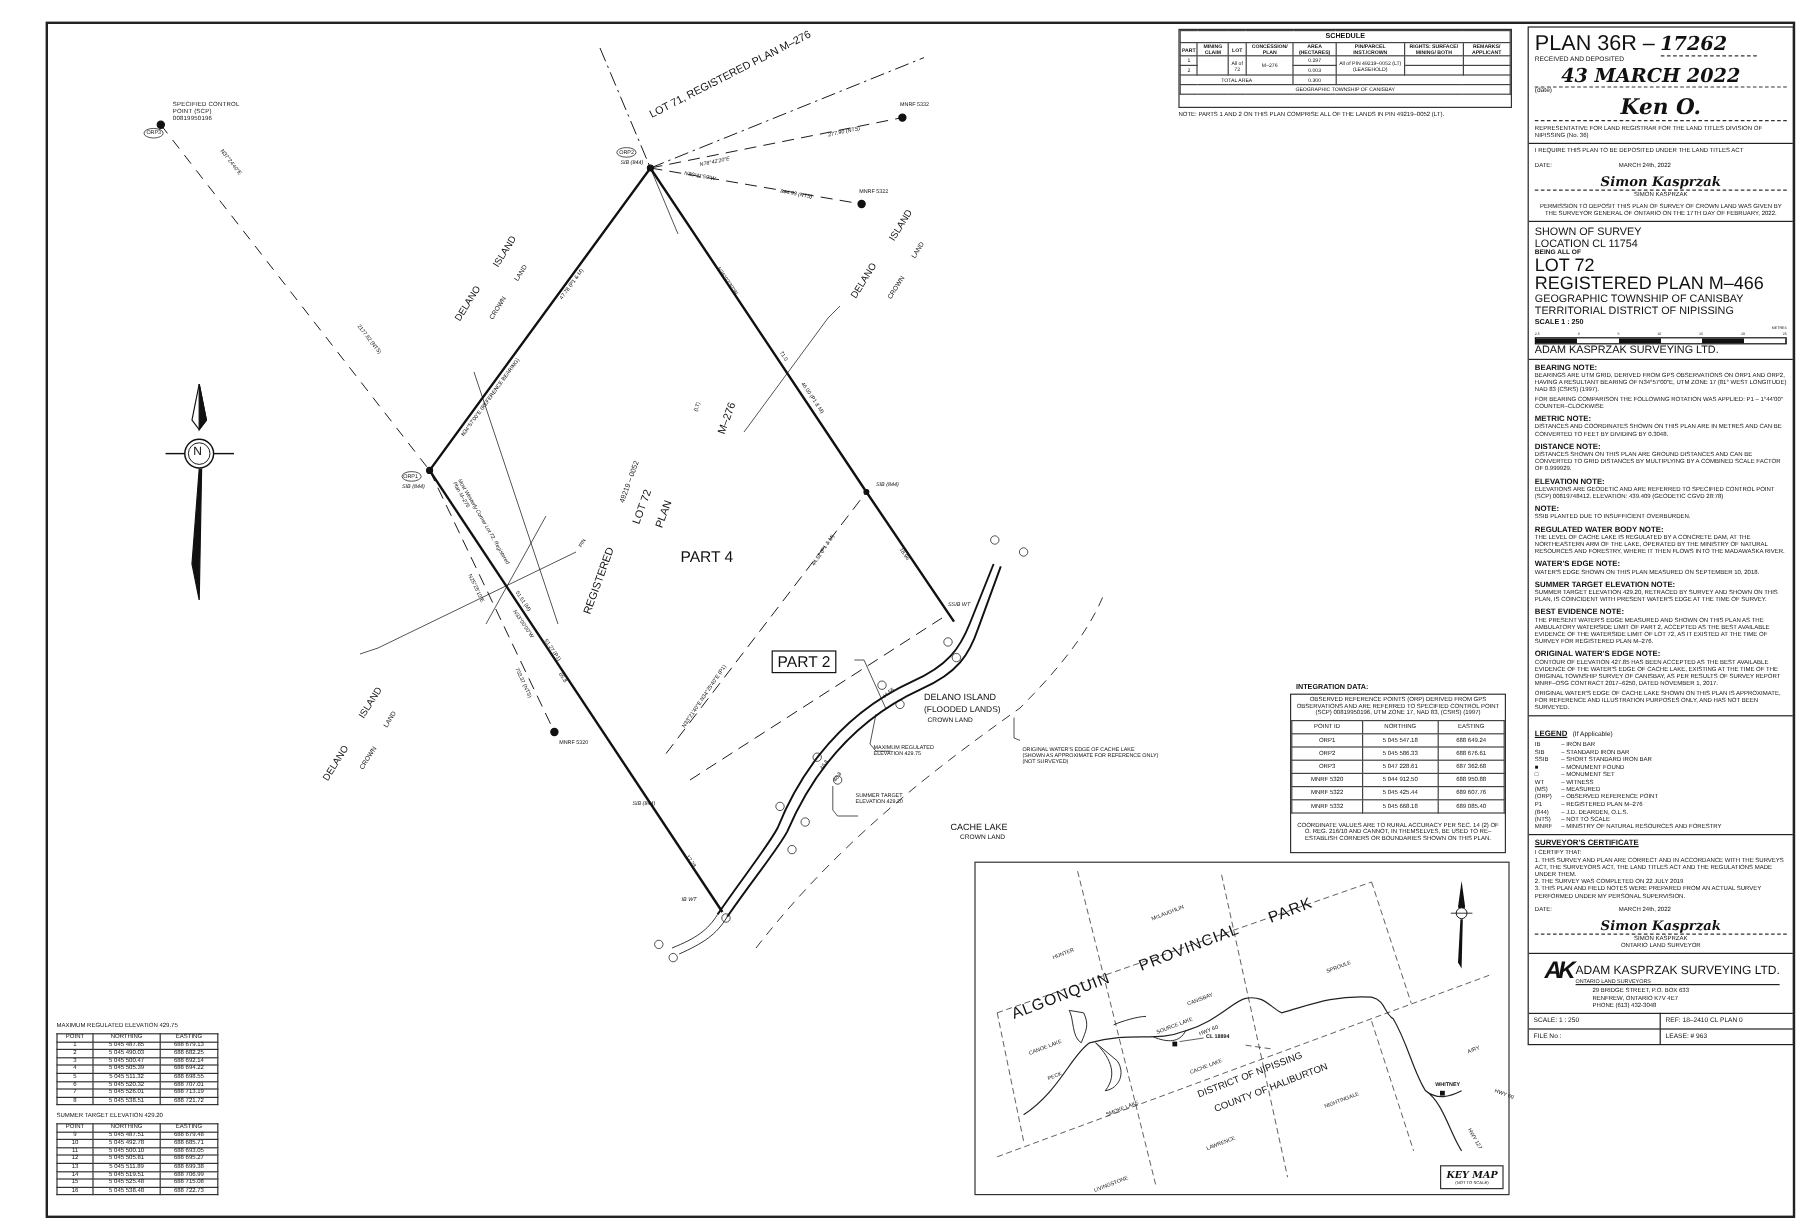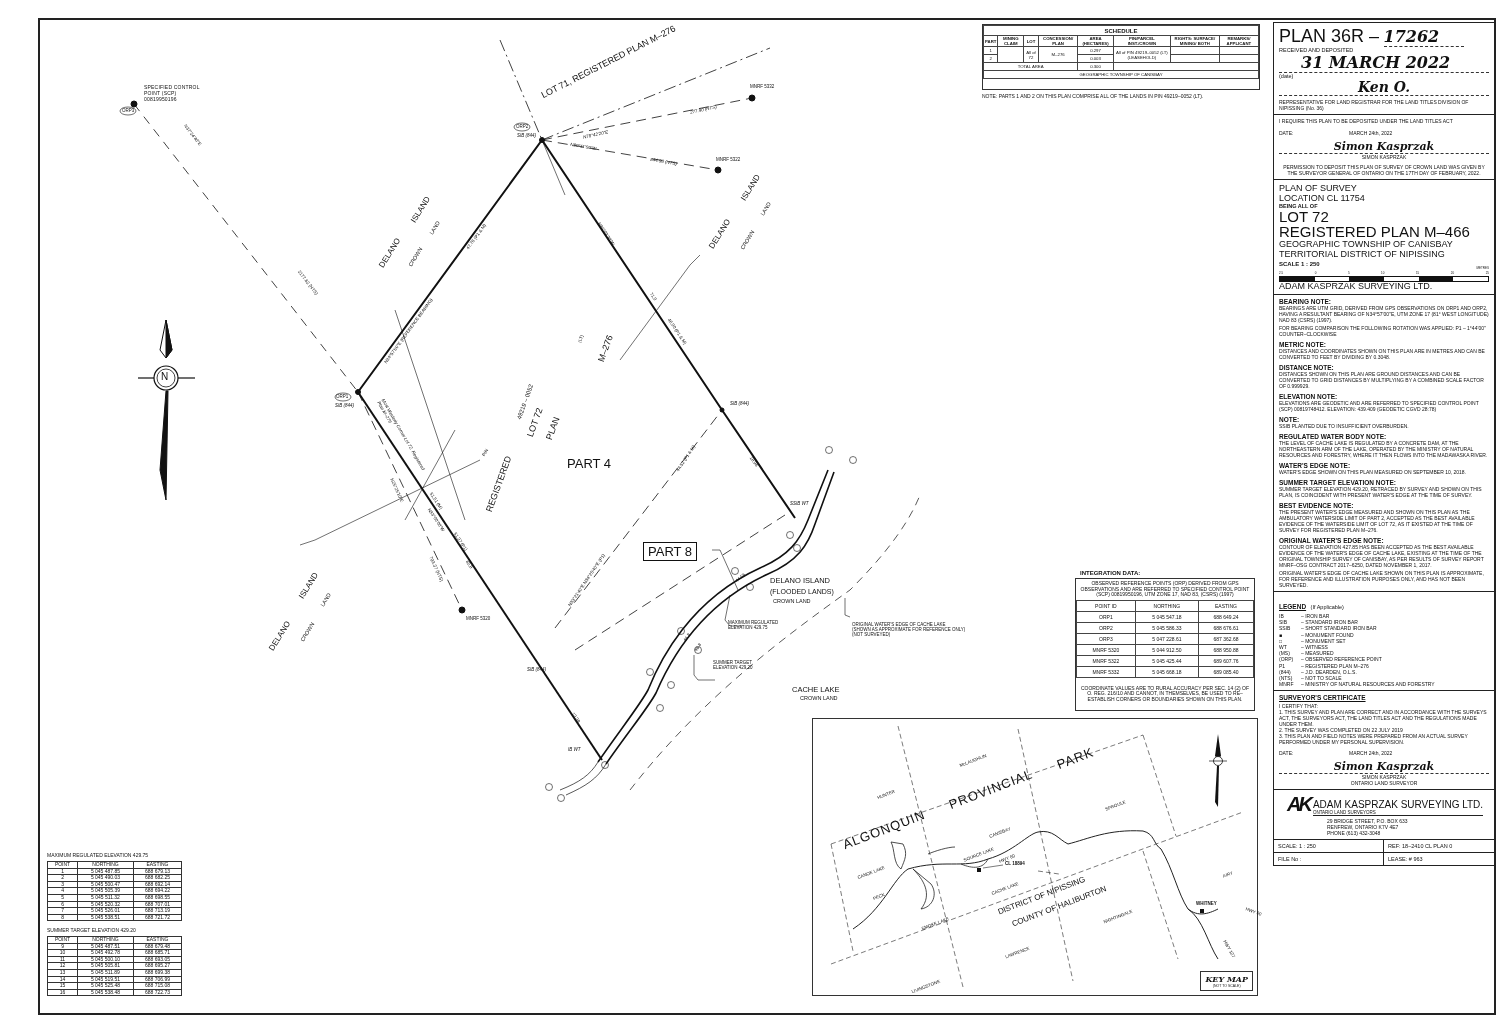--- a/index.html
+++ b/index.html
@@ -177,21 +177,21 @@
 <div class="t tiny rot" style="left:468px;top:560px;transform:rotate(56deg);">65.8</div>
 <div class="t tiny rot" style="left:574px;top:712px;transform:rotate(56deg);">12.28</div>
 <div class="t tiny rot" style="left:393px;top:478px;transform:rotate(65deg);">N25°25'10"E</div>
 <div class="t tiny rot" style="left:432px;top:556px;transform:rotate(65deg);">703.37 (NTS)</div>
 <div class="t tiny rot" style="left:385px;top:398px;transform:rotate(60deg);font-style:italic;width:90px;white-space:normal;line-height:5px;">Most Westerly Corner Lot 72, Registered Plan M–276</div>
 
 <div class="t tiny rot" style="left:568px;top:605px;transform:rotate(-56deg);">N33°21'40"E  N34°25'40"E (P1)</div>
 <div class="t tiny rot" style="left:676px;top:470px;transform:rotate(-56deg);">44.52 (P1 &amp; M)</div>
 
 <div class="t" style="left:567px;top:457px;font-size:13px;">PART 4</div>
-<div class="t" style="left:643px;top:542px;font-size:13px;border:1px solid #111;padding:2px 4px;">PART 8</div>
+<div class="t" style="left:643px;top:542px;font-size:13px;border:1px solid #111;padding:2px 4px;">PART 2</div>
 
 <div class="t rot" style="left:485px;top:510px;transform:rotate(-70deg);font-size:9px;">REGISTERED</div>
 <div class="t tiny rot" style="left:482px;top:455px;transform:rotate(-60deg);">PIN</div>
 <div class="t rot" style="left:545px;top:438px;transform:rotate(-70deg);font-size:9px;">PLAN</div>
 <div class="t rot" style="left:526px;top:435px;transform:rotate(-70deg);font-size:9px;">LOT 72</div>
 <div class="t tiny rot" style="left:516px;top:418px;transform:rotate(-70deg);font-size:6px;">49219 – 0052</div>
 <div class="t tiny rot" style="left:578px;top:342px;transform:rotate(-70deg);">(LT)</div>
 <div class="t rot" style="left:597px;top:360px;transform:rotate(-70deg);font-size:9px;">M–276</div>
 
 <div class="t rot" style="left:378px;top:265px;transform:rotate(-58deg);font-size:8px;">DELANO</div>
@@ -484,37 +484,37 @@
     <div class="k1">KEY MAP</div>
     <div class="k2">(NOT TO SCALE)</div>
   </div>
 </div>
 
 <div class="tb">
   <div class="sec">
     <div><span class="plan36">PLAN 36R –</span>
       <span class="hand dash" style="display:inline-block;width:80px;">17262</span></div>
     <div class="lbl">RECEIVED AND DEPOSITED</div>
-    <div class="hand dash" style="padding-left:22px;">31 MARCH 2022</div>
+    <div class="hand dash" style="padding-left:22px;">43 MARCH 2022</div>
     <div class="lbl">(date)</div>
-    <div class="hand dash center" style="font-size:14px;">Ken O.</div>
+    <div class="hand dash center" style="font-size:18px;">Ken O.</div>
     <div class="body5" style="margin-top:3px;">REPRESENTATIVE FOR LAND REGISTRAR FOR THE LAND TITLES DIVISION OF NIPISSING (No. 36)</div>
   </div>
   <div class="sec">
     <div class="body5">I REQUIRE THIS PLAN TO BE DEPOSITED UNDER THE LAND TITLES ACT</div>
     <div class="body5" style="margin-top:6px;display:flex;">
         <span style="width:70px;">DATE:</span>
         <span>MARCH 24th, 2022</span>
       </div>
     <div class="hand dash center" style="font-size:11px;margin-top:4px;">Simon Kasprzak</div>
     <div class="body5 center">SIMON KASPRZAK</div>
     <div class="body5 center" style="margin-top:4px;">PERMISSION TO DEPOSIT THIS PLAN OF SURVEY OF CROWN LAND WAS GIVEN BY THE SURVEYOR GENERAL OF ONTARIO ON THE 17TH DAY OF FEBRUARY, 2022.</div>
   </div>
   <div class="sec">
-    <div class="big9">PLAN OF SURVEY</div>
+    <div class="big9">SHOWN OF SURVEY</div>
     <div class="big9">LOCATION CL 11754</div>
     <div class="lbl" style="font-weight:bold;">BEING ALL OF</div>
     <div class="big14">LOT 72</div>
     <div class="big14">REGISTERED PLAN M–466</div>
     <div class="big9">GEOGRAPHIC TOWNSHIP OF CANISBAY</div>
     <div class="big9">TERRITORIAL DISTRICT OF NIPISSING</div>
     <div class="lbl" style="font-weight:bold;font-size:6px;margin-top:2px;">SCALE   1 : 250</div>
     <div style="position:relative;height:14px;">
       <div style="position:absolute;left:0;right:0;top:4px;display:flex;justify-content:space-between;font-size:3px;">
         <span>2.5</span>

